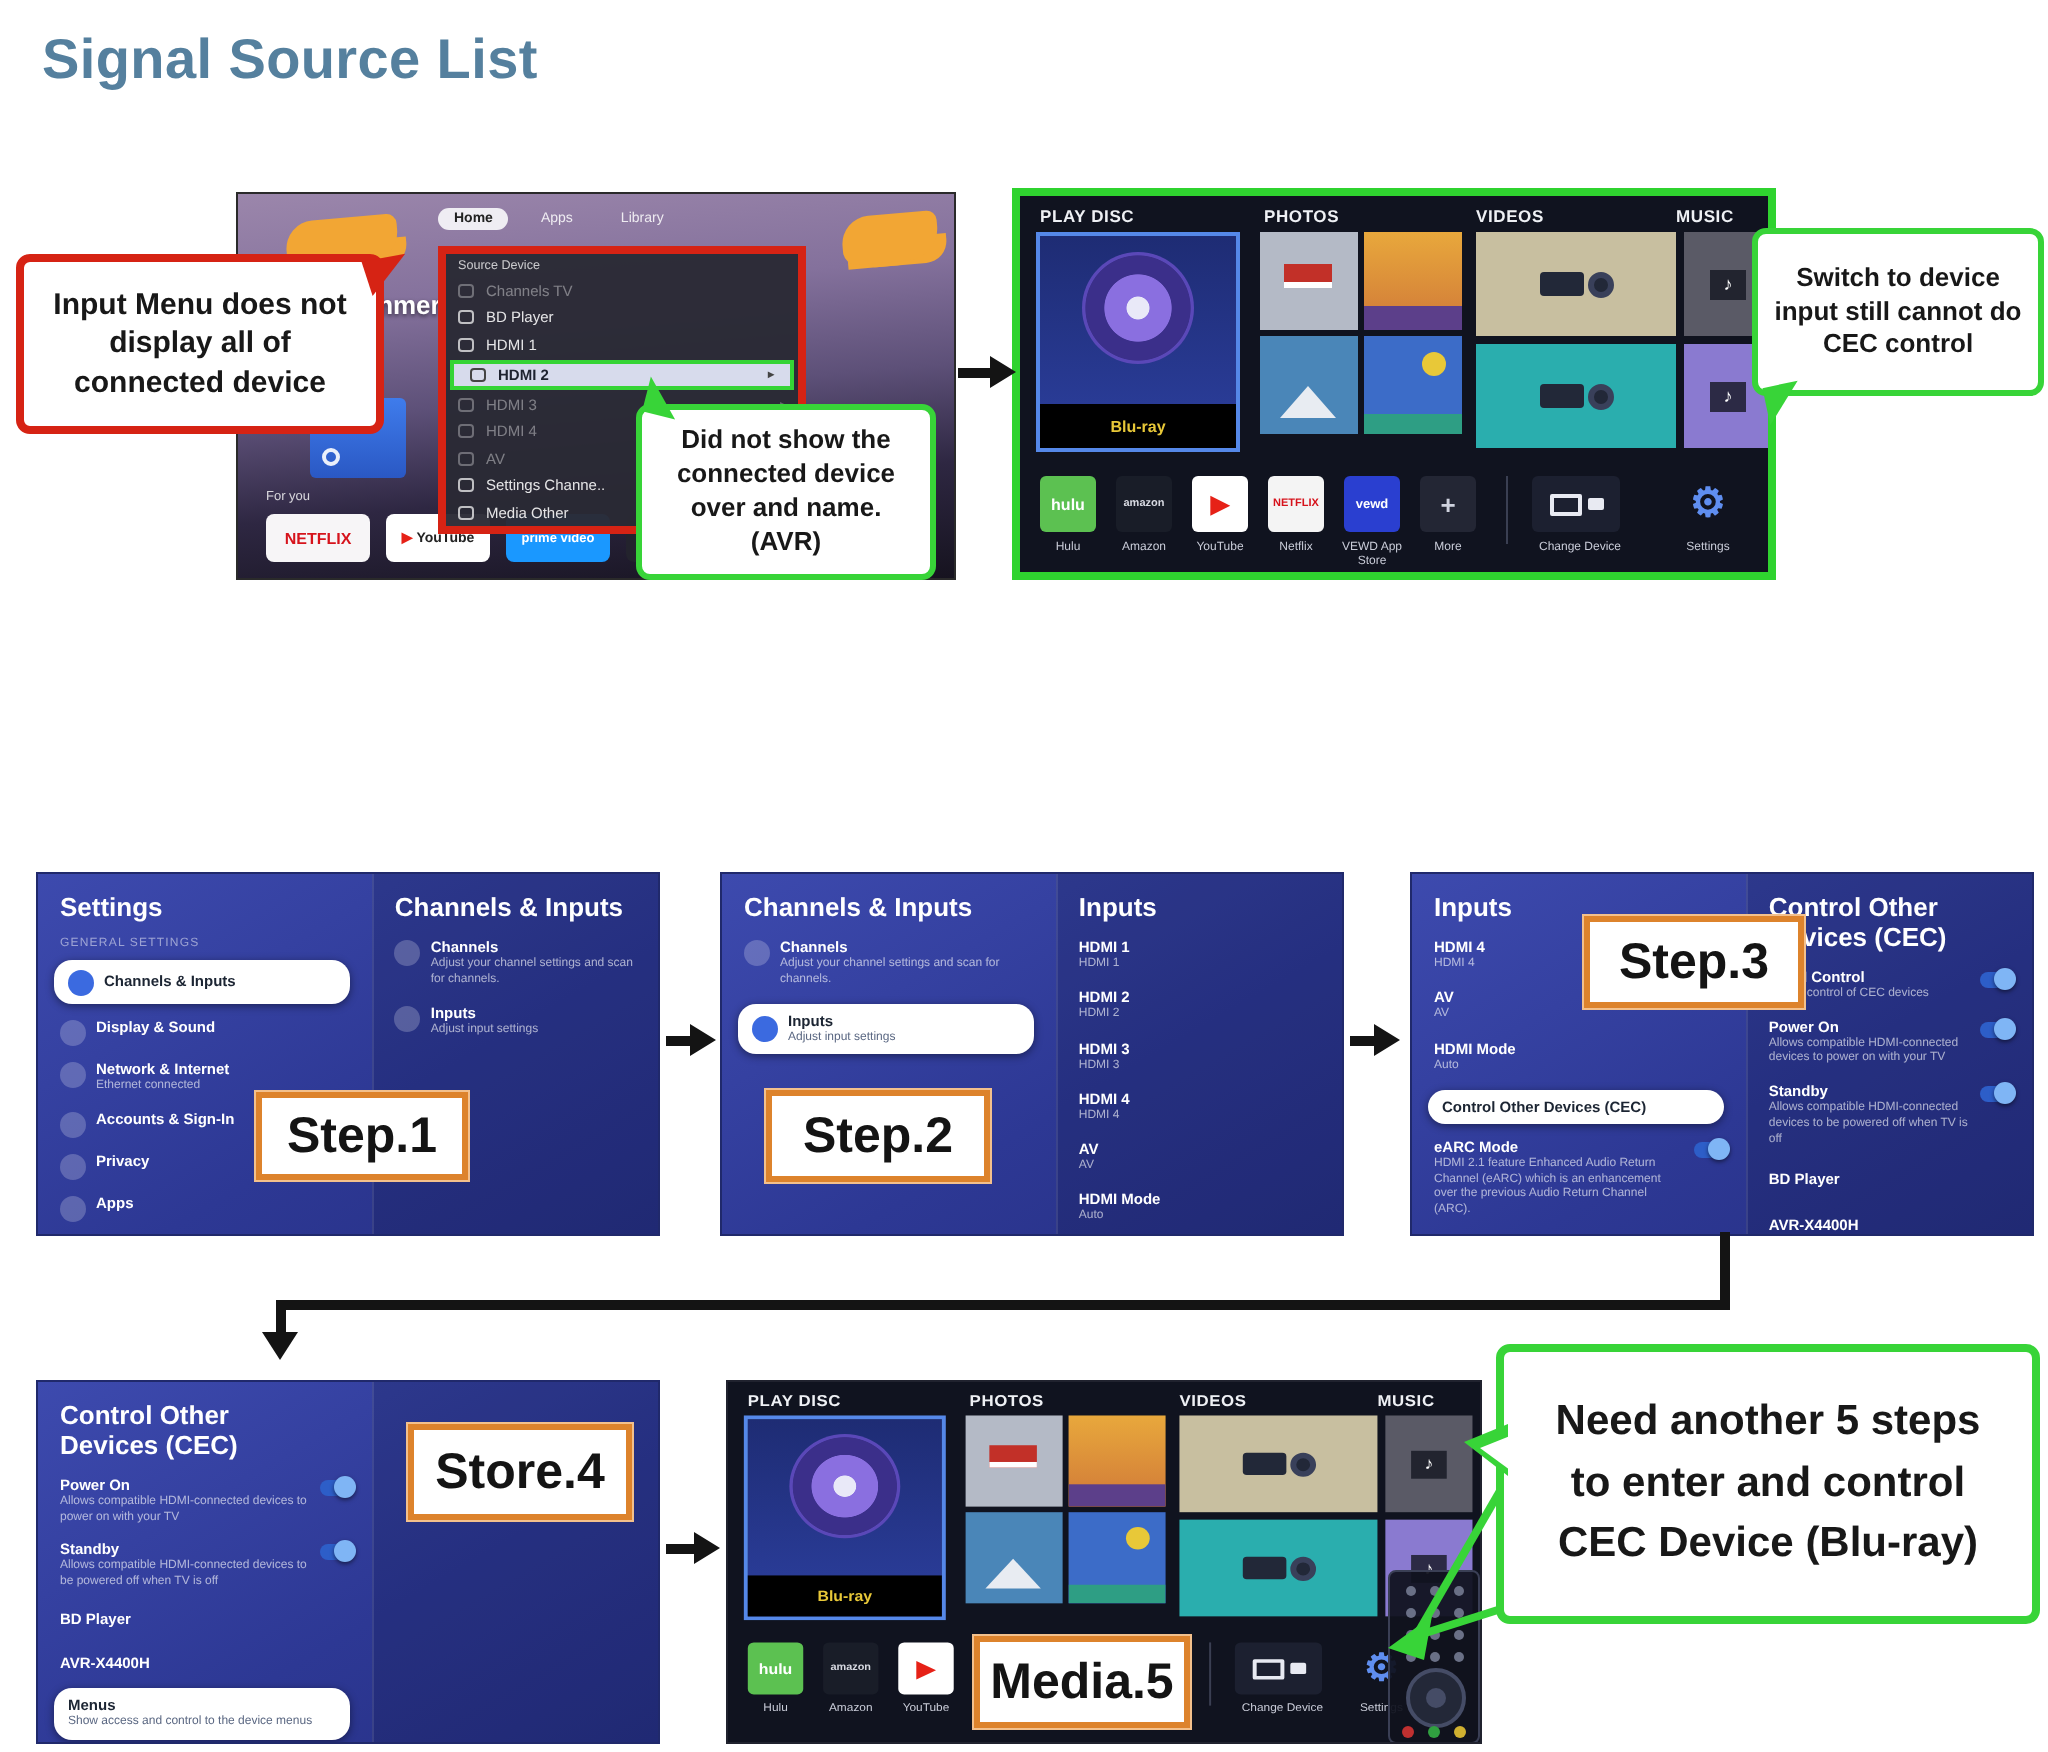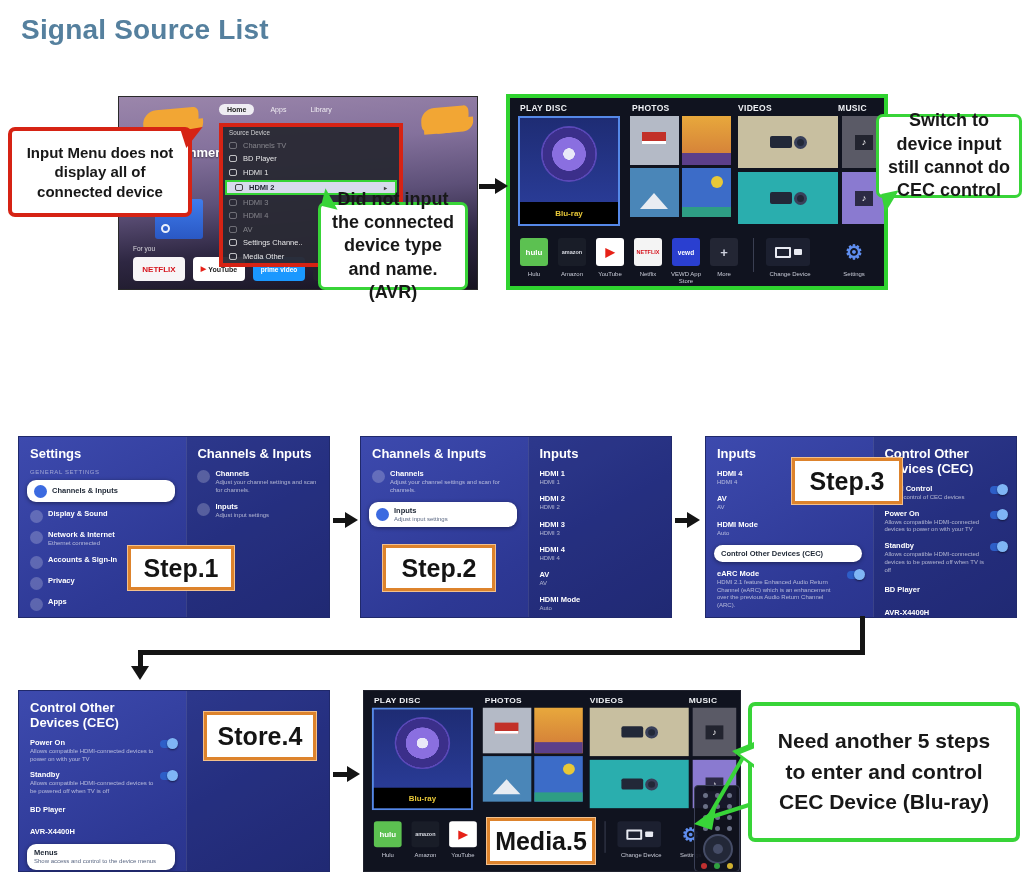--- a/index.html
+++ b/index.html
@@ -8,21 +8,21 @@
   .canvas { position:relative; width:1024px; height:876px; background:#fff; overflow:hidden; }
   .abs { position:absolute; }
 
   
   .heading { position:absolute; font-size:28px; font-weight:bold; color:#55809e; letter-spacing:.2px; }
 
   
   .callout { position:absolute; background:#fff; border-radius:7px; display:flex; align-items:center; justify-content:center;
              text-align:center; font-weight:600; color:#181818; z-index:40; line-height:1.3; padding:4px 8px; }
   .co-red   { border:4px solid #d62314; font-size:15px; }
-  .co-green { border:3px solid #38d438; font-size:18px; }
+  .co-green { border:3px solid #38d438; font-size:13px; }
   .co-big   { border:4px solid #38d438; font-size:21px; line-height:1.45; }
   .ptr { position:absolute; width:0; height:0; }
 
   
   .stepbox { position:absolute; background:#fff; border:3px solid #dd832c; box-shadow:inset 0 0 0 2px #fff, 0 0 0 1px #f3c08c;
              display:flex; align-items:center; justify-content:center; font-size:25px; font-weight:bold; color:#141414; z-index:30; }
 
   
   .hbar { position:absolute; height:5px; background:#141414; z-index:20; }
   .vbar { position:absolute; width:5px;  background:#141414; z-index:20; }
@@ -177,21 +177,21 @@
         </div>
     </div>
   </div>
 
   <div class="callout co-red" style="left:8px;top:127px;width:184px;height:90px">
     <span>Input Menu does not display all of connected device</span>
     <span class="ptr" style="right:-17px;top:-4px;border-left:22px solid #d62314;border-top:3px solid transparent;border-bottom:15px solid transparent;transform:rotate(-18deg)"></span>
   </div>
 
   <div class="callout co-green" style="left:318px;top:202px;width:150px;height:88px">
-    <span>Did not input the connected device type and name. (AVR)</span>
+    <span>Did not show the connected device over and name. (AVR)</span>
     <span class="ptr" style="left:2px;top:-15px;border-bottom:18px solid #38d438;border-right:17px solid transparent;transform:rotate(14deg)"></span>
   </div>
 
   <div class="hbar" style="left:479px;top:184px;width:18px"></div>
   <div class="head-r" style="left:495px;top:178px"></div>
 
   <div class="mh abs green-frame" style="left:506px;top:94px;width:382px;height:196px">
     <div class="mh-inner">
       <div class="mh-h" style="left:10px">PLAY DISC</div>
       <div class="mh-h" style="left:122px">PHOTOS</div>
@@ -580,19 +580,19 @@
   <div class="head-d" style="left:131px;top:666px"></div>
 
   <div class="hbar" style="left:333px;top:772px;width:16px"></div>
   <div class="head-r" style="left:347px;top:766px"></div>
 
   <svg class="abs" style="left:692px;top:732px;z-index:35" width="64" height="104" viewBox="0 0 64 104">
     <path d="M60 10 L16 86" stroke="#38d438" stroke-width="4" fill="none"></path>
     <path d="M60 72 L16 86" stroke="#38d438" stroke-width="4" fill="none"></path>
     <polygon points="2,92 24,76 20,98" fill="#38d438"></polygon>
   </svg>
-  <div class="callout co-big" style="left:748px;top:702px;width:272px;height:140px">
+  <div class="callout co-big" style="left:748px;top:672px;width:272px;height:140px">
     <span style="padding:0 14px">Need another 5 steps to enter and control CEC Device (Blu-ray)</span>
     <span class="ptr" style="left:-20px;top:36px;border-right:22px solid #38d438;border-top:9px solid transparent;border-bottom:17px solid transparent"></span>
     <span class="ptr" style="left:-12px;top:42px;border-right:15px solid #fff;border-top:6px solid transparent;border-bottom:11px solid transparent"></span>
   </div>
 
 </div>
 
 </body></html>

